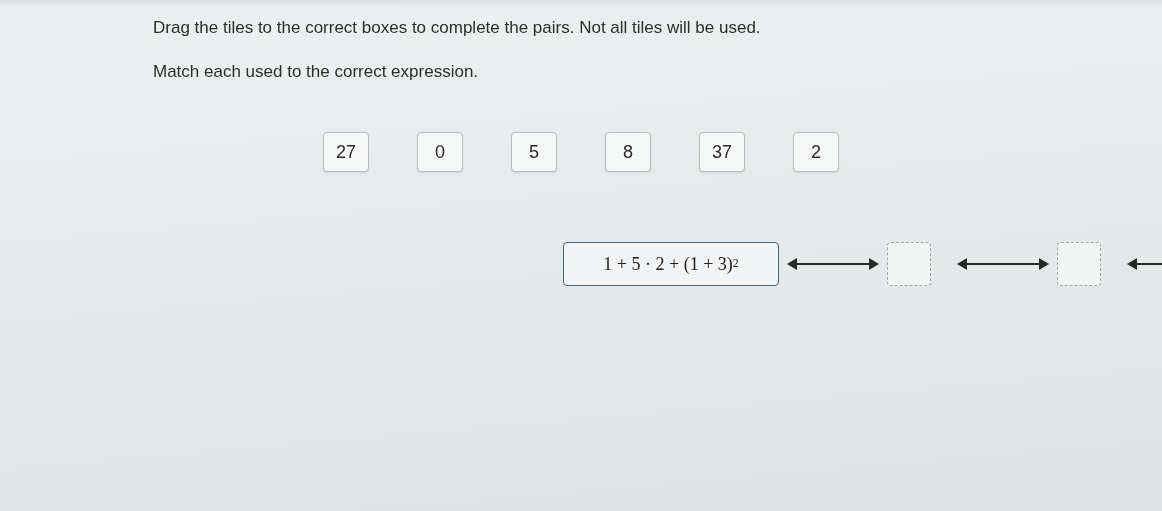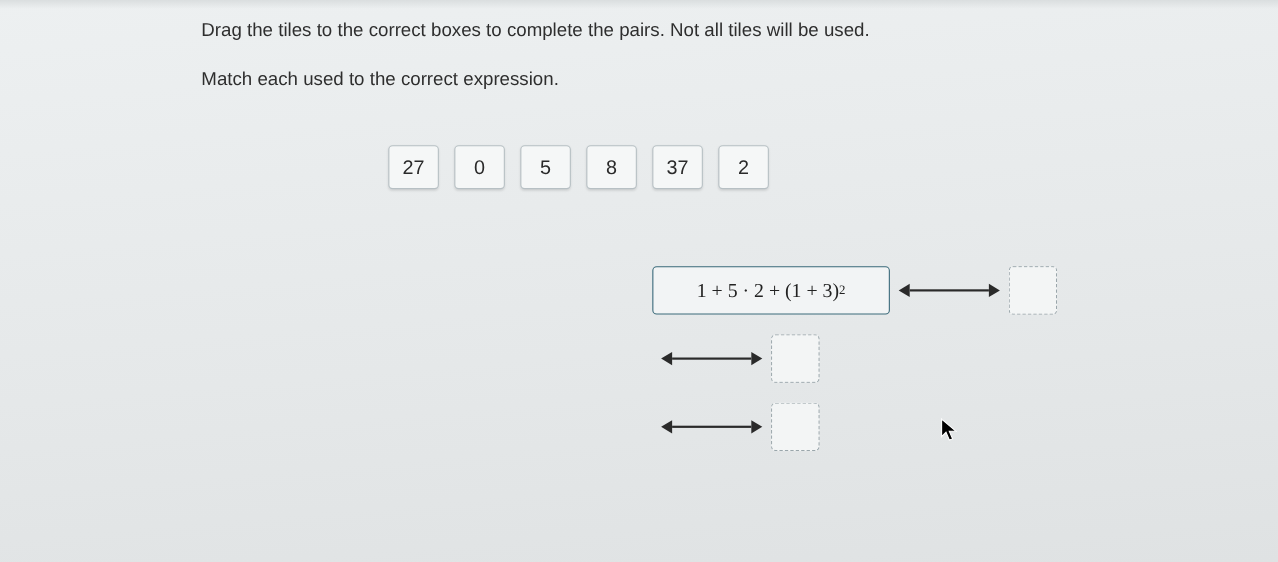--- a/index.html
+++ b/index.html
@@ -13,32 +13,32 @@
     color: #2a2a2a;
   }
   .page {
     position: relative;
     width: 1162px;
     height: 511px;
     background: linear-gradient(175deg, #edf0f1 0%, #e5e8e9 60%, #dfe2e3 100%);
   }
   .content {
     position: absolute;
-    left: 183px;
+    left: 153px;
     top: 18px;
     width: 920px;
   }
   .instr {
     font-size: 17px;
     color: #2e2e2e;
     margin: 0 0 24px 0;
   }
   .tiles-row {
     display: flex;
-    gap: 14px;
+    gap: 48px;
     margin-left: 170px;
     margin-top: 50px;
   }
   .tile {
     min-width: 46px;
     height: 40px;
     padding: 0 8px;
     background: #f5f7f7;
     border: 1px solid #b7c0c4;
     border-radius: 4px;
@@ -48,21 +48,21 @@
     justify-content: center;
     font-size: 18px;
     color: #2a2a2a;
     cursor: grab;
     box-sizing: border-box;
   }
   .pairs {
     margin-top: 70px;
     margin-left: 410px;
     display: flex;
-    flex-direction: column;
+    flex-direction: row;
     gap: 18px;
   }
   .pair-row {
     display: flex;
     align-items: center;
   }
   .expr-box {
     width: 216px;
     height: 44px;
     border: 1.5px solid #3a6a7a;

